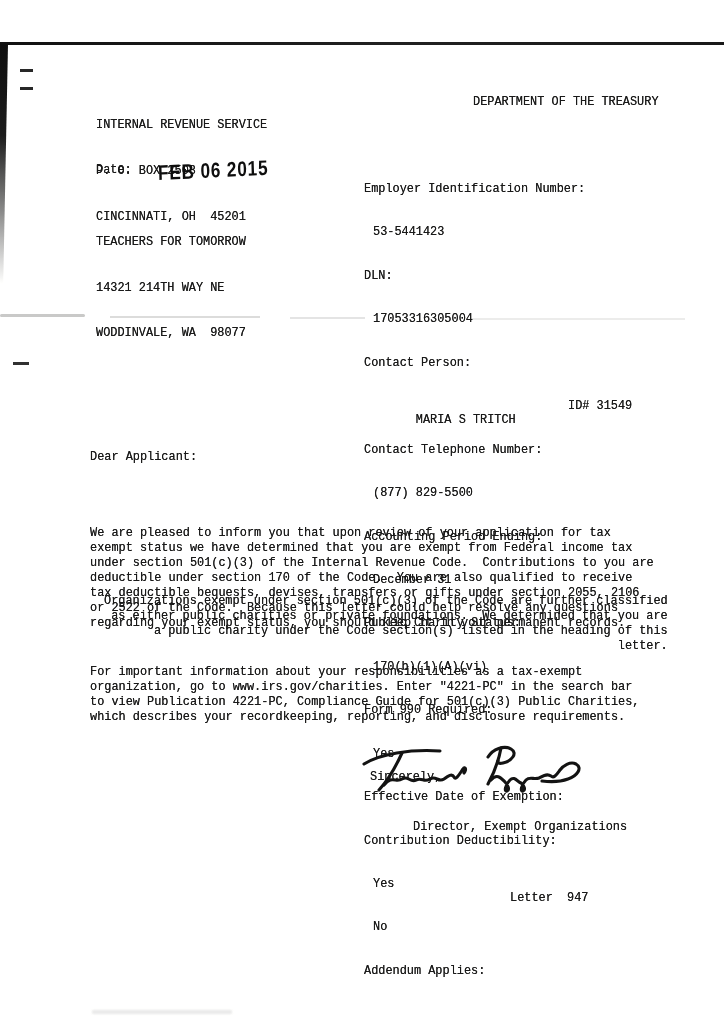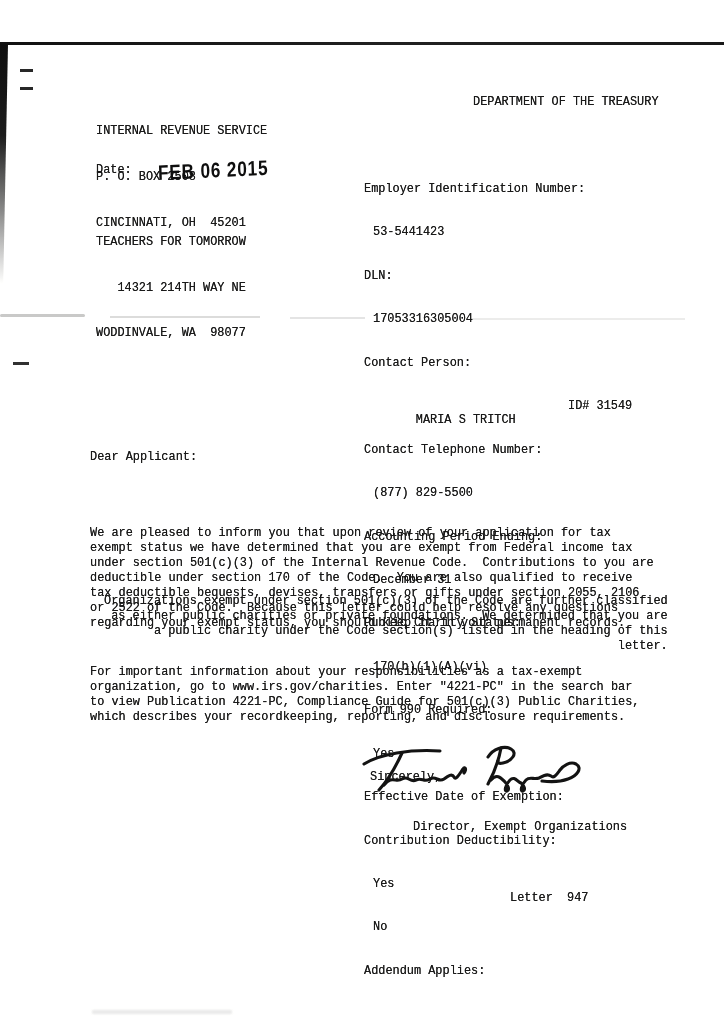--- a/index.html
+++ b/index.html
@@ -33,34 +33,34 @@
     clip-path: polygon(0 0, 100% 0, 40% 100%, 0 100%); }
   .dash1 { left: 20px; top: 69px;  width: 13px; height: 2.5px; background: #2b2b2b; }
   .dash2 { left: 20px; top: 87px;  width: 13px; height: 2.5px; background: #2b2b2b; }
   .dash3 { left: 13px; top: 362px; width: 16px; height: 3px;   background: #333333; }
   .smudge1 { left: 0;     top: 314px; width: 85px;  height: 3px; background: #9a9a9a; opacity: .55; border-radius: 2px; }
   .smudge2 { left: 110px; top: 316px; width: 150px; height: 2px; background: #b5b5b5; opacity: .5; }
   .smudge3 { left: 290px; top: 317px; width: 75px;  height: 2px; background: #c2c2c2; opacity: .45; }
   .smudge4 { left: 470px; top: 318px; width: 215px; height: 2px; background: #cdcdcd; opacity: .4; }
   .smudge5 { left: 92px;  top: 1010px; width: 140px; height: 4px; background: #d2d2d2; opacity: .5; filter: blur(1px); }
   
-  .sender    { left: 96px;  top: 94px; }
+  .sender    { left: 96px;  top: 88px; }
   .sender .line { height: 16px; }
   .dept      { left: 473px; top: 95px; }
   .date-label{ left: 96px;  top: 163px; }
   .stamp {
     position: absolute; left: 158px; top: 161px;
     font-family: "Liberation Sans", sans-serif;
     font-weight: 700; font-size: 21px; letter-spacing: 1px;
     color: #111111;
     transform: scaleX(0.82) rotate(-2.2deg);
     transform-origin: left center;
     white-space: pre;
   }
-  .recipient { left: 96px; top: 205px; text-align: right; }
+  .recipient { left: 96px; top: 205px; }
   .recipient .line { height: 15.5px; }
   
   .info-col { left: 364px; top: 153px; width: 340px; }
   .info-col .line { height: 13.45px; line-height: 13.45px; position: relative; }
   .info-col .val  { padding-left: 9px; }
   .info-col .aside { position: absolute; left: 204px; top: 0; white-space: pre; }
   
   .salutation { left: 90px; top: 450px; }
   .para1 { left: 90px; top: 488px; margin-top: 38px; }
   .para2 { left: 104px; top: 594px; text-align: right; }

